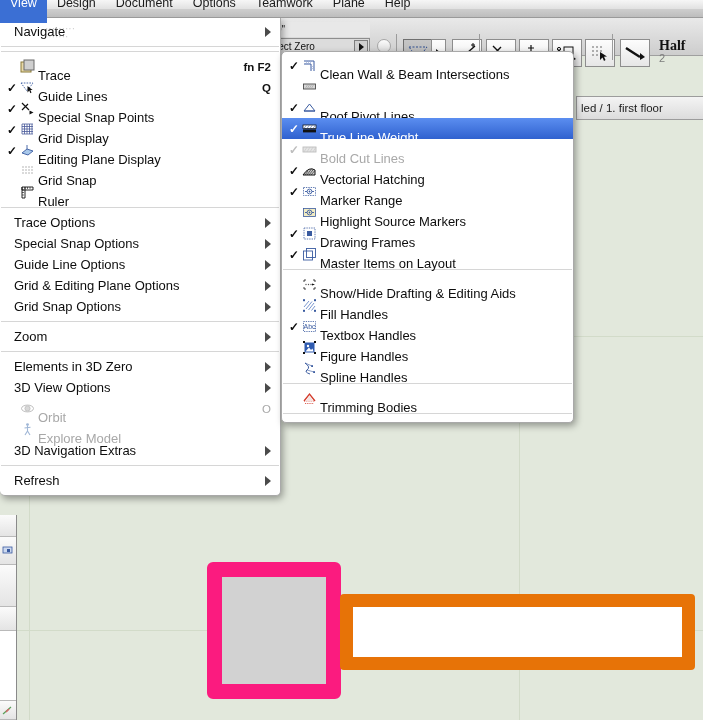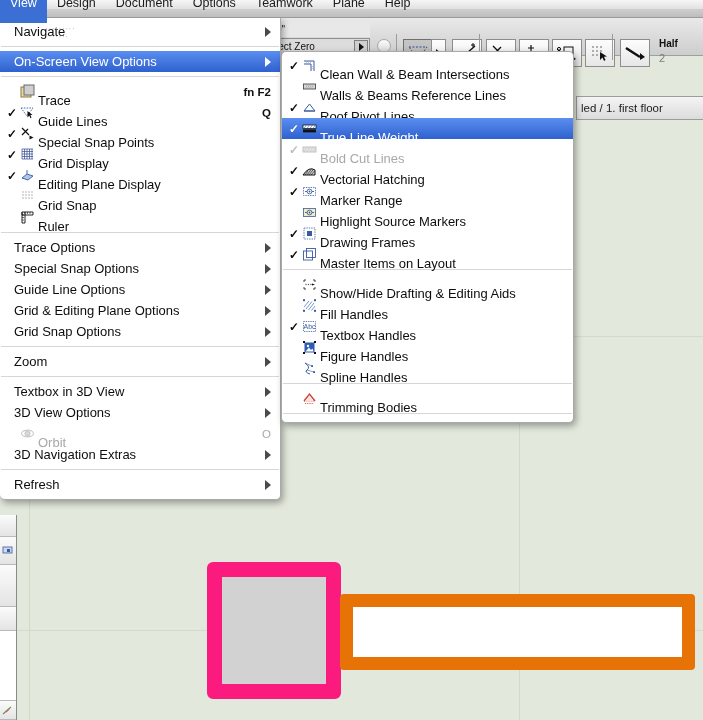--- a/index.html
+++ b/index.html
@@ -95,21 +95,21 @@
   .tb-sep { position: absolute; top: 16px; width: 1px; height: 26px; background: #9b9b9b; }
   .tb-btn {
     position: absolute; top: 21px; width: 30px; height: 28px;
     background: linear-gradient(#fdfdfd,#e6e6e6);
     border: 1px solid #8d8d8d;
     display: flex; align-items: center; justify-content: center;
   }
   .tb-btn.pressed { background: linear-gradient(#c6c6c6,#b0b0b0); border-color: #6f6f6f; }
   .tb-btn svg { display: block; }
   .tb-half-label {
-    position: absolute; left: 659px; top: 20px; font-size: 10px; font-weight: bold; color: #111;
+    position: absolute; left: 659px; top: 20px; font-size: 14px; font-weight: bold; color: #111; font-family: Liberation Serif, serif;
   }
   .tb-half-val {
     position: absolute; left: 659px; top: 34px; font-size: 11px; color: #7c7c7c;
   }
   .doc-tab {
     position: absolute; left: 576px; top: 96px; width: 127px; height: 24px;
     background: linear-gradient(#f4f4f4,#dcdcdc);
     border: 1px solid #9c9c9c; border-right: none;
     font-size: 11.5px; color: #1b1b1b; line-height: 23px; padding-left: 4px;
     white-space: nowrap; overflow: hidden;
@@ -290,24 +290,20 @@
 
     <div class="row ind-plain">
       <span class="ghost" style="left:45px; top:2px;">·········</span>
       <span class="ghost" style="left:45px; top:10px;">·······</span>
       <span class="label">Navigate</span>
       <span class="submark"></span>
     </div>
 
     <div class="sep"></div>
 
-    <div class="row sel ind-plain">
-      <span class="label">On-Screen View Options</span>
-      <span class="submark"></span>
-    </div>
 
     <div class="sep"></div>
 
     <div class="row ind-ico">
       <span class="check"></span>
       <svg class="ico" viewBox="0 0 15 15">
         <rect x="1" y="3" width="10" height="10" fill="#e8d9a8" stroke="#8a7a3a" stroke-width="1"></rect>
         <rect x="4" y="1" width="10" height="10" fill="#cfcfcf" stroke="#6a6a6a" stroke-width="1"></rect>
       </svg>
       <span class="label">Trace</span>
@@ -412,37 +408,44 @@
     <div class="sep"></div>
 
     <div class="row ind-plain">
       <span class="label">Zoom</span>
       <span class="submark"></span>
     </div>
 
     <div class="sep"></div>
 
     <div class="row ind-plain">
-      <span class="label">Textbox in 3D View</span>
+      <span class="label">Elements in 3D Zero</span>
       <span class="submark"></span>
     </div>
     <div class="row ind-plain">
       <span class="label">3D View Options</span>
       <span class="submark"></span>
     </div>
 
     <div class="row ind-ico dim">
       <svg class="ico" viewBox="0 0 15 15">
         <ellipse cx="7.5" cy="7.5" rx="6" ry="3.4" fill="none" stroke="#bdbdbd" stroke-width="1"></ellipse>
         <circle cx="7.5" cy="7.5" r="2.6" fill="#d8d8d8" stroke="#bdbdbd" stroke-width="0.8"></circle>
       </svg>
       <span class="label">Orbit</span>
       <span class="shortcut" style="color:#a8a8a8;font-weight:normal;">O</span>
     </div>
 
+    <div class="row ind-ico dim">
+      <svg class="ico" viewBox="0 0 15 15">
+        <circle cx="7.5" cy="2.6" r="1.4" fill="#9fb6d6"></circle>
+        <path d="M7.5 4 L7.5 9 M7.5 9 L5 13 M7.5 9 L10 13 M4.5 6 L10.5 5.2" stroke="#9fb6d6" stroke-width="1.1" fill="none"></path>
+      </svg>
+      <span class="label">Explore Model</span>
+    </div>
 
     <div class="row ind-plain">
       <span class="label">3D Navigation Extras</span>
       <span class="submark"></span>
     </div>
 
     <div class="sep"></div>
 
     <div class="row ind-plain">
       <span class="label">Refresh</span>
@@ -466,21 +469,20 @@
     </div>
 
     <div class="row ind-ico">
       <span class="check"></span>
       <svg class="ico" viewBox="0 0 15 15">
         <rect x="1.5" y="5" width="12" height="5" fill="#d8d8d8" stroke="#4a4a4a" stroke-width="0.9"></rect>
         <g stroke="#9a9a9a" stroke-width="0.6">
           <path d="M3 10 L6 5 M5 10 L8 5 M7 10 L10 5 M9 10 L12 5"></path>
         </g>
       </svg>
-      <span class="label">Walls &amp; Beams Reference Lines</span>
     </div>
 
     <div class="row ind-ico">
       <span class="check">✓</span>
       <svg class="ico" viewBox="0 0 15 15">
         <path d="M2 11 L7.5 4 L13 11 Z" fill="none" stroke="#3a5ba0" stroke-width="1"></path>
         <path d="M2 11 H13" stroke="#3a5ba0" stroke-width="1"></path>
       </svg>
       <span class="label">Roof Pivot Lines</span>
     </div>

